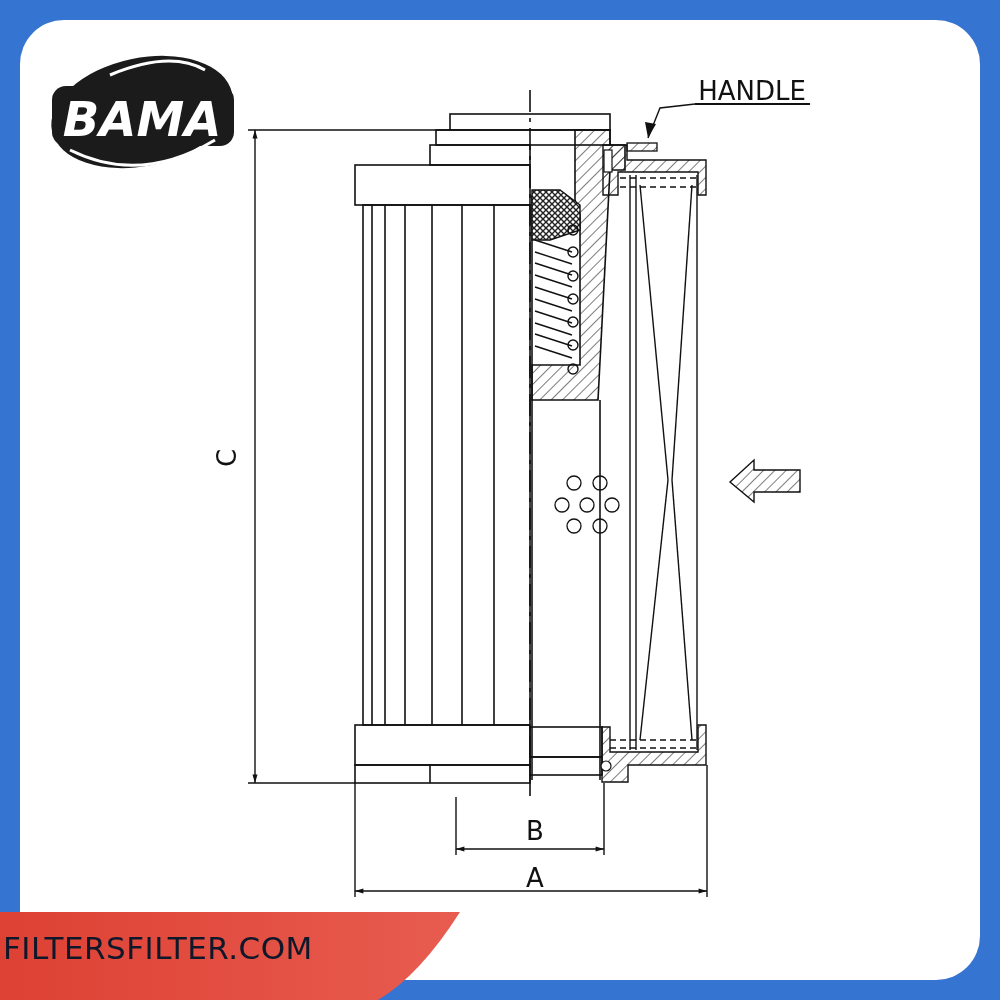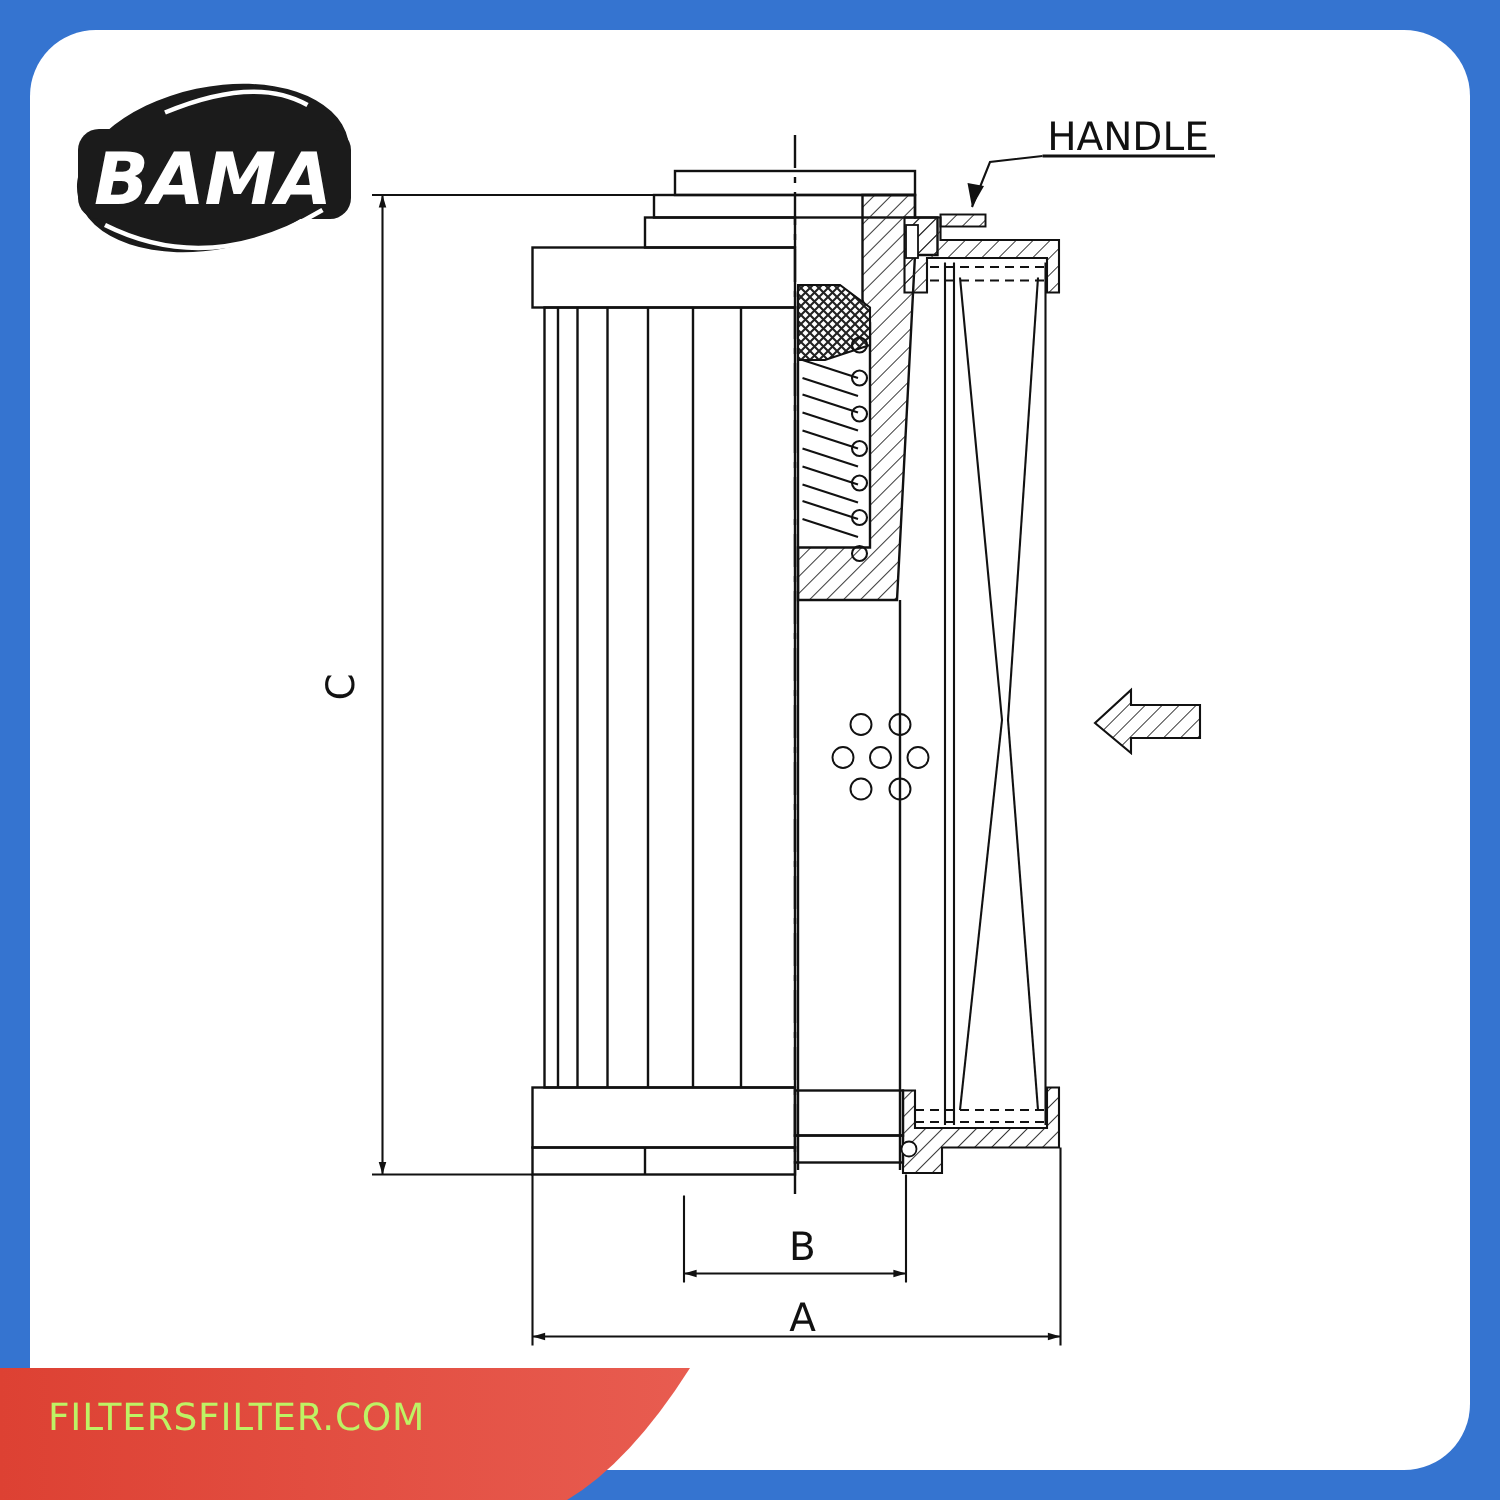--- a/index.html
+++ b/index.html
@@ -1,20 +1,20 @@
 <!DOCTYPE html>
 <html><head>
 <meta charset="utf-8">
 <style>
   html, body { margin: 0; padding: 0; }
   body { width: 1000px; height: 1000px; background: #3574d0; position: relative; overflow: hidden; font-family: "DejaVu Sans", sans-serif; }
   .card { position: absolute; left: 20px; top: 20px; width: 960px; height: 960px; background: #ffffff; border-radius: 44px; }
   .drawing { position: absolute; left: 0; top: 0; width: 1000px; height: 1000px; }
   .footer-banner { position: absolute; left: 0; top: 912px; width: 1000px; height: 88px; }
-  .footer-text { position: absolute; left: 32px; top: 930px; color: #bef264; font-family: "DejaVu Sans", sans-serif; font-size: 25px; letter-spacing: 0.5px; }
+  .footer-text { position: absolute; left: 3px; top: 930px; color: #0f172a; font-family: "DejaVu Sans", sans-serif; font-size: 31px; letter-spacing: 0.5px; }
   .logo-text { font-family: "DejaVu Sans", sans-serif; font-weight: bold; font-style: italic; }
 </style>
 </head>
 <body>
 
 <div class="card"></div>
 
 <svg class="drawing" viewBox="0 0 1000 1000" xmlns="http://www.w3.org/2000/svg">
   <defs>
     <pattern id="hatch" patternUnits="userSpaceOnUse" width="8" height="8" patternTransform="rotate(45)">

